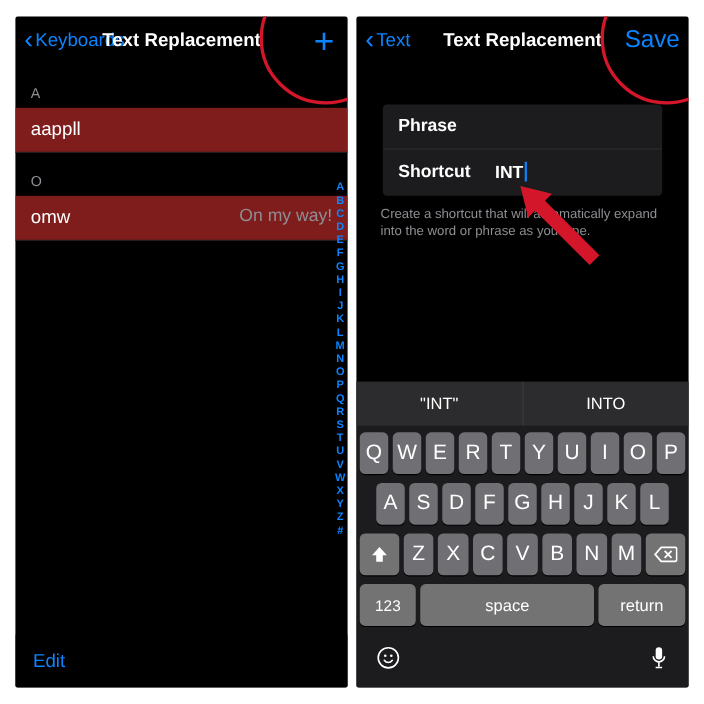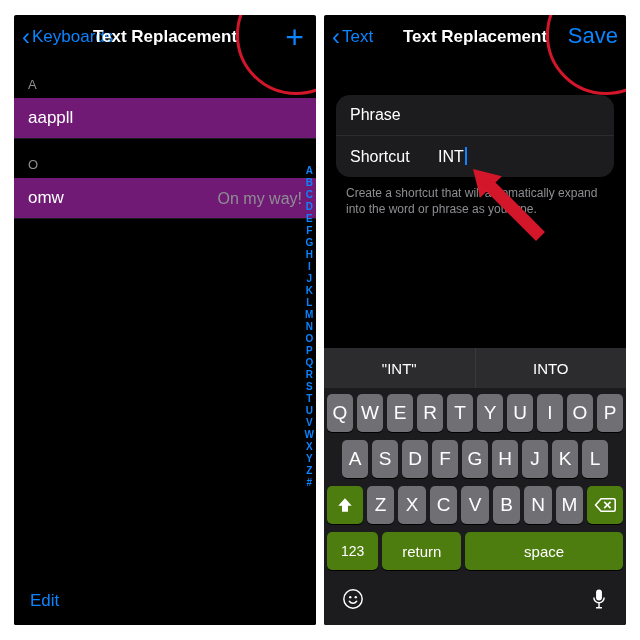--- a/index.html
+++ b/index.html
@@ -45,22 +45,22 @@
   .redring.r { top: -40px; right: -40px; }
 
   
   .section-header {
     color: #8e8e93;
     font-size: 13px;
     padding: 18px 14px 6px;
     text-transform: uppercase;
   }
   .row {
-    display: flex; align-items: flex-end; justify-content: space-between;
-    background: #701a75;
+    display: flex; align-items: flex-start; justify-content: space-between;
+    background: #7f1d1d;
     padding: 10px 14px;
     border-bottom: 1px solid #1c1c1e;
     font-size: 17px;
   }
   .row .primary { color: #fff; }
   .row .secondary { color: #8e8e93; font-size: 16px; }
   .apple-glyph { color: #5a5a5e; font-size: 17px; }
 
   .index-strip {
     position: absolute;
@@ -83,24 +83,25 @@
     left: 0; right: 0; bottom: 0;
     height: 48px;
     display: flex; align-items: center;
     padding: 0 16px;
     background: #000;
   }
   .toolbar-bottom .edit { color: #0a84ff; font-size: 17px; cursor: pointer; }
 
   
   .form-group {
-    margin: 36px 12px 0;
+    margin: 36px 24px 0;
     background: #1c1c1e;
-    border-radius: 14px;
+    border-radius: 4px;
     overflow: hidden;
+    font-weight: bold;
   }
   .form-row {
     display: flex;
     align-items: center;
     padding: 11px 14px;
     border-bottom: 1px solid #2c2c2e;
   }
   .form-row:last-child { border-bottom: none; }
   .form-label { color: #fff; font-size: 16px; width: 88px; }
   .form-value { color: #fff; font-size: 16px; flex: 1; position: relative; }
@@ -153,21 +154,21 @@
     color: #fff;
     border-radius: 5px;
     height: 38px;
     flex: 1;
     display: flex; align-items: center; justify-content: center;
     font-size: 19px;
     box-shadow: 0 1px 0 #000;
     cursor: pointer;
     user-select: none;
   }
-  .key.fn { background: #4d7c0f; font-size: 14px; }
+  .key.fn { background: #737373; font-size: 14px; }
   .key.space { flex: 4; font-size: 15px; }
   .key.return { flex: 2; font-size: 15px; }
   .key.k123 { flex: 1.3; font-size: 14px; }
   .kb-row.row2 { padding: 0 15px; }
   .kb-row.row3 .key.shift, .kb-row.row3 .key.del { flex: 1.3; }
 
   .kb-bottombar {
     display: flex;
     justify-content: space-between;
     align-items: center;
@@ -317,22 +318,22 @@
             <div class="key fn del">
               <svg class="del-icon" viewBox="0 0 28 20">
                 <path d="M9 2 H25 a2 2 0 0 1 2 2 V16 a2 2 0 0 1 -2 2 H9 L2 10 Z"></path>
                 <line x1="13" y1="6" x2="21" y2="14"></line>
                 <line x1="21" y1="6" x2="13" y2="14"></line>
               </svg>
             </div>
           </div>
       <div class="kb-row">
         <div class="key fn k123">123</div>
+        <div class="key fn space">space</div>
         <div class="key fn return">return</div>
-        <div class="key fn space">space</div>
       </div>
     </div>
     <div class="kb-bottombar">
       <span>
         <svg width="22" height="22" viewBox="0 0 24 24">
               <circle cx="12" cy="12" r="10" fill="none" stroke="#fff" stroke-width="1.6"></circle>
               <circle cx="9" cy="10" r="1.3" fill="#fff"></circle>
               <circle cx="15" cy="10" r="1.3" fill="#fff"></circle>
               <path d="M8 14.5c1 1.4 2.4 2.2 4 2.2s3-0.8 4-2.2" fill="none" stroke="#fff" stroke-width="1.6" stroke-linecap="round"></path>
             </svg>

